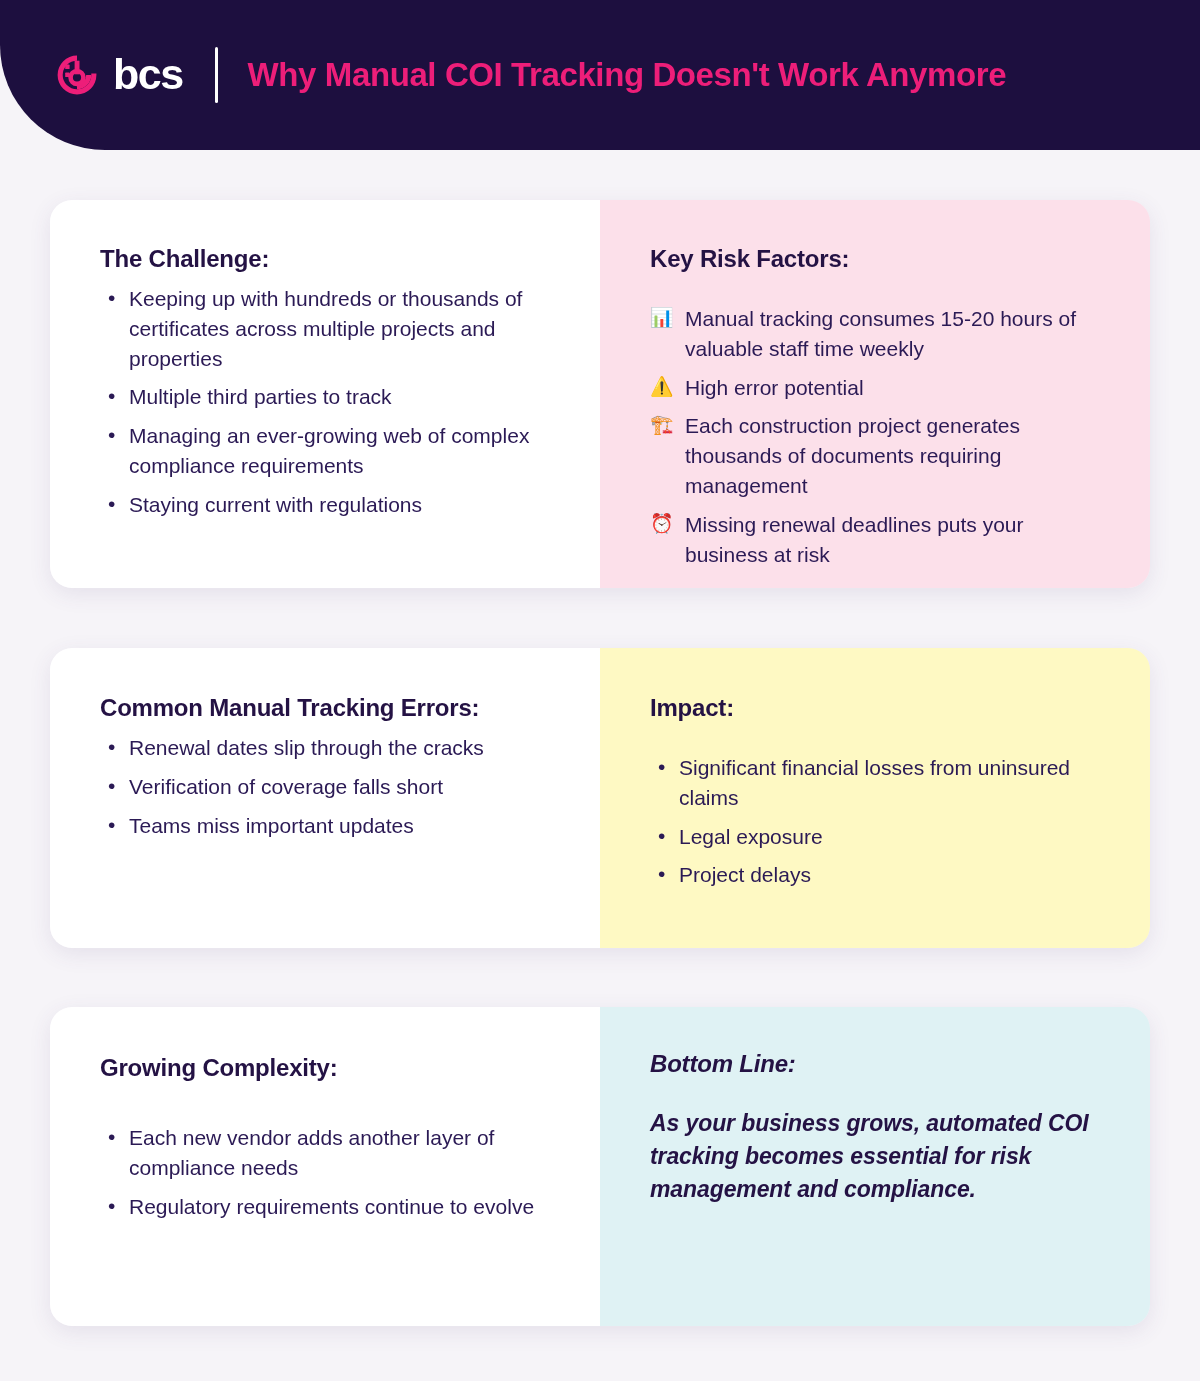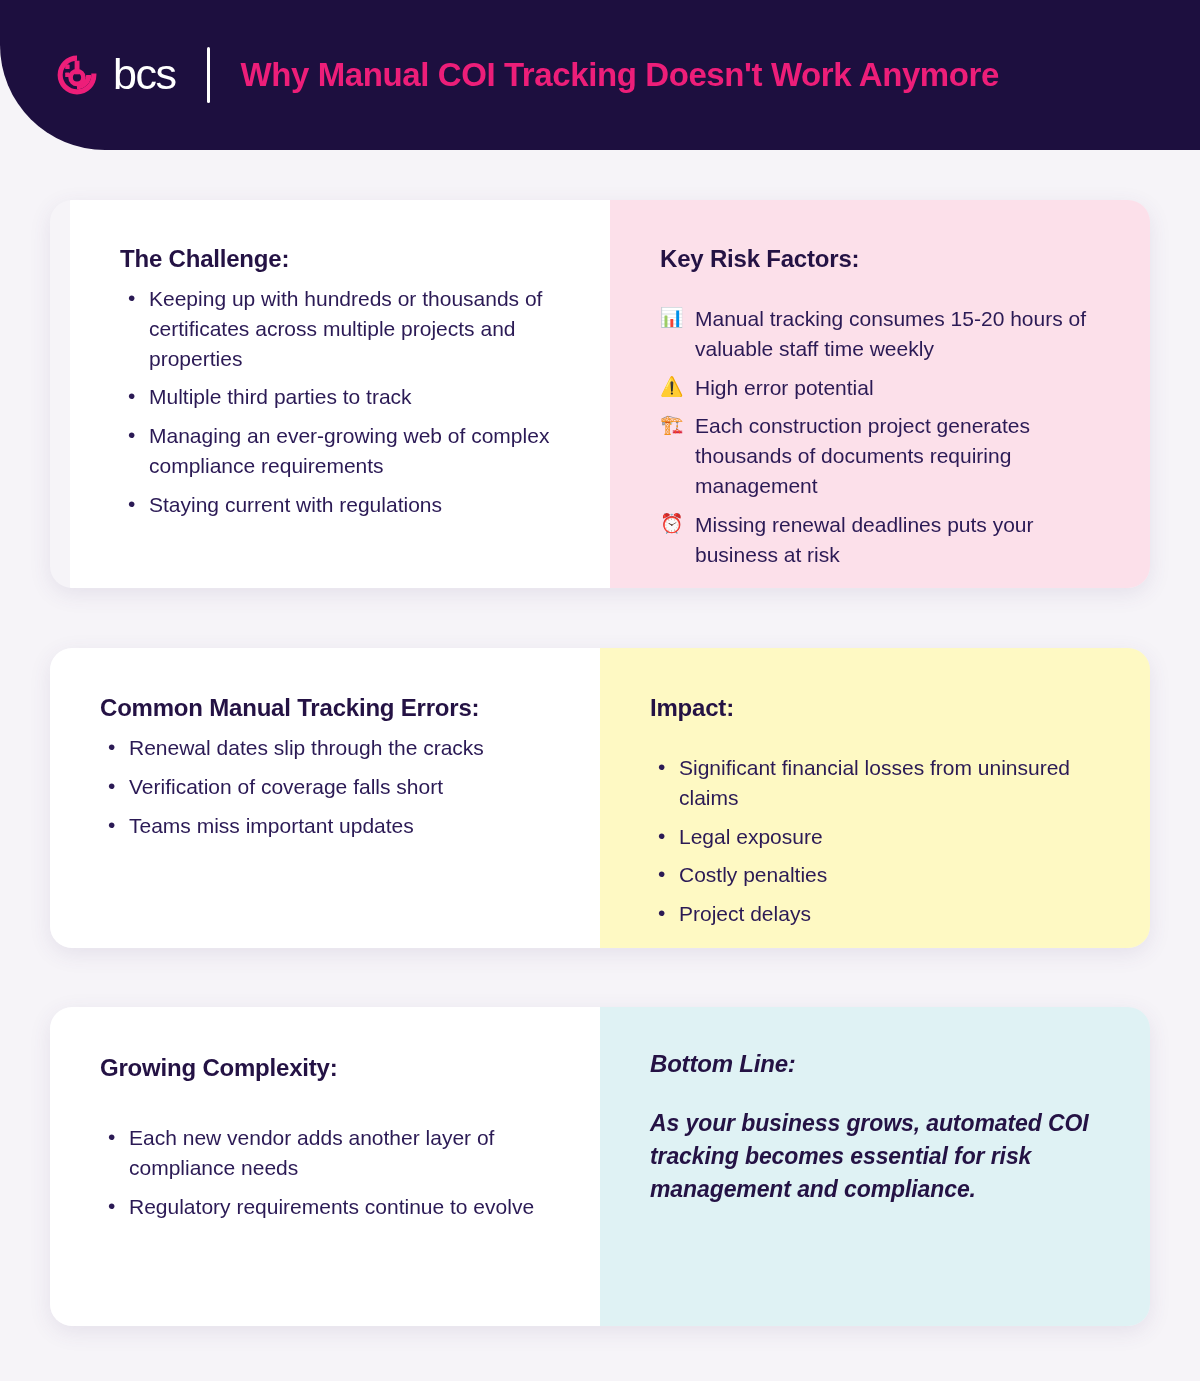--- a/index.html
+++ b/index.html
@@ -39,21 +39,21 @@
   .logo-mark {
     width: 44px;
     height: 44px;
     flex: 0 0 44px;
     display: block;
   }
 
   .logo-word {
     color: #ffffff;
     font-size: 43px;
-    font-weight: 400;
+    font-weight: 700;
     letter-spacing: -1.5px;
     line-height: 1;
     position: relative;
     top: -1px;
   }
 
   .divider {
     width: 3px;
     height: 56px;
     background: #ffffff;
@@ -92,21 +92,21 @@
     justify-content: flex-start;
   }
 
   .panel-left  { width: 550px; background: #ffffff; }
   .panel-right { width: 550px; gap: 20px; }
 
   .card-1 .panel-right { background: #fce0ea; }
   .card-2 .panel-right { background: #fef9c3; }
   .card-3 .panel-right { background: #dff2f4; font-style: italic; }
 
-  .card-1 .panel-left  { padding-top: 44px; margin-left: 20px; }
+  .card-1 .panel-left  { padding-top: 44px; }
   .card-1 .panel-right { padding-top: 44px; }
   .card-2 .panel-left,
   .card-2 .panel-right { padding-top: 45px; }
   .card-3 .panel-left  { padding-top: 44px; gap: 32px; }
   .card-3 .panel-right { padding-top: 42px; }
 
   .card-3 .panel-left  { padding-top: 46px; }
 
   h2.panel-heading {
     color: #241244;
@@ -232,21 +232,20 @@
       <li>Renewal dates slip through the cracks</li>
       <li>Verification of coverage falls short</li>
       <li>Teams miss important updates</li>
     </ul>
   </div>
   <div class="panel panel-right">
     <h2 class="panel-heading">Impact:</h2>
     <ul class="bullets">
       <li>Significant financial losses from uninsured claims</li>
       <li>Legal exposure</li>
-      <li>Costly penalties</li>
       <li>Project delays</li>
     </ul>
   </div>
 </div>
 
 <div class="card card-3">
   <div class="panel panel-left">
     <h2 class="panel-heading">Growing Complexity:</h2>
     <ul class="bullets">
       <li>Each new vendor adds another layer of compliance needs</li>

